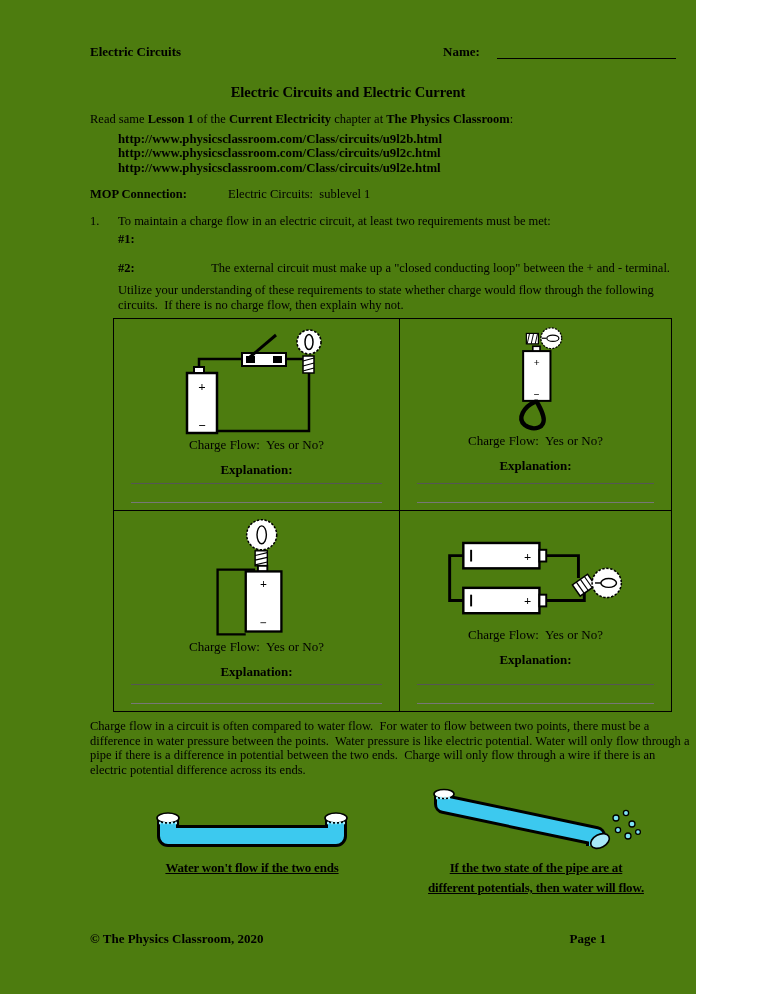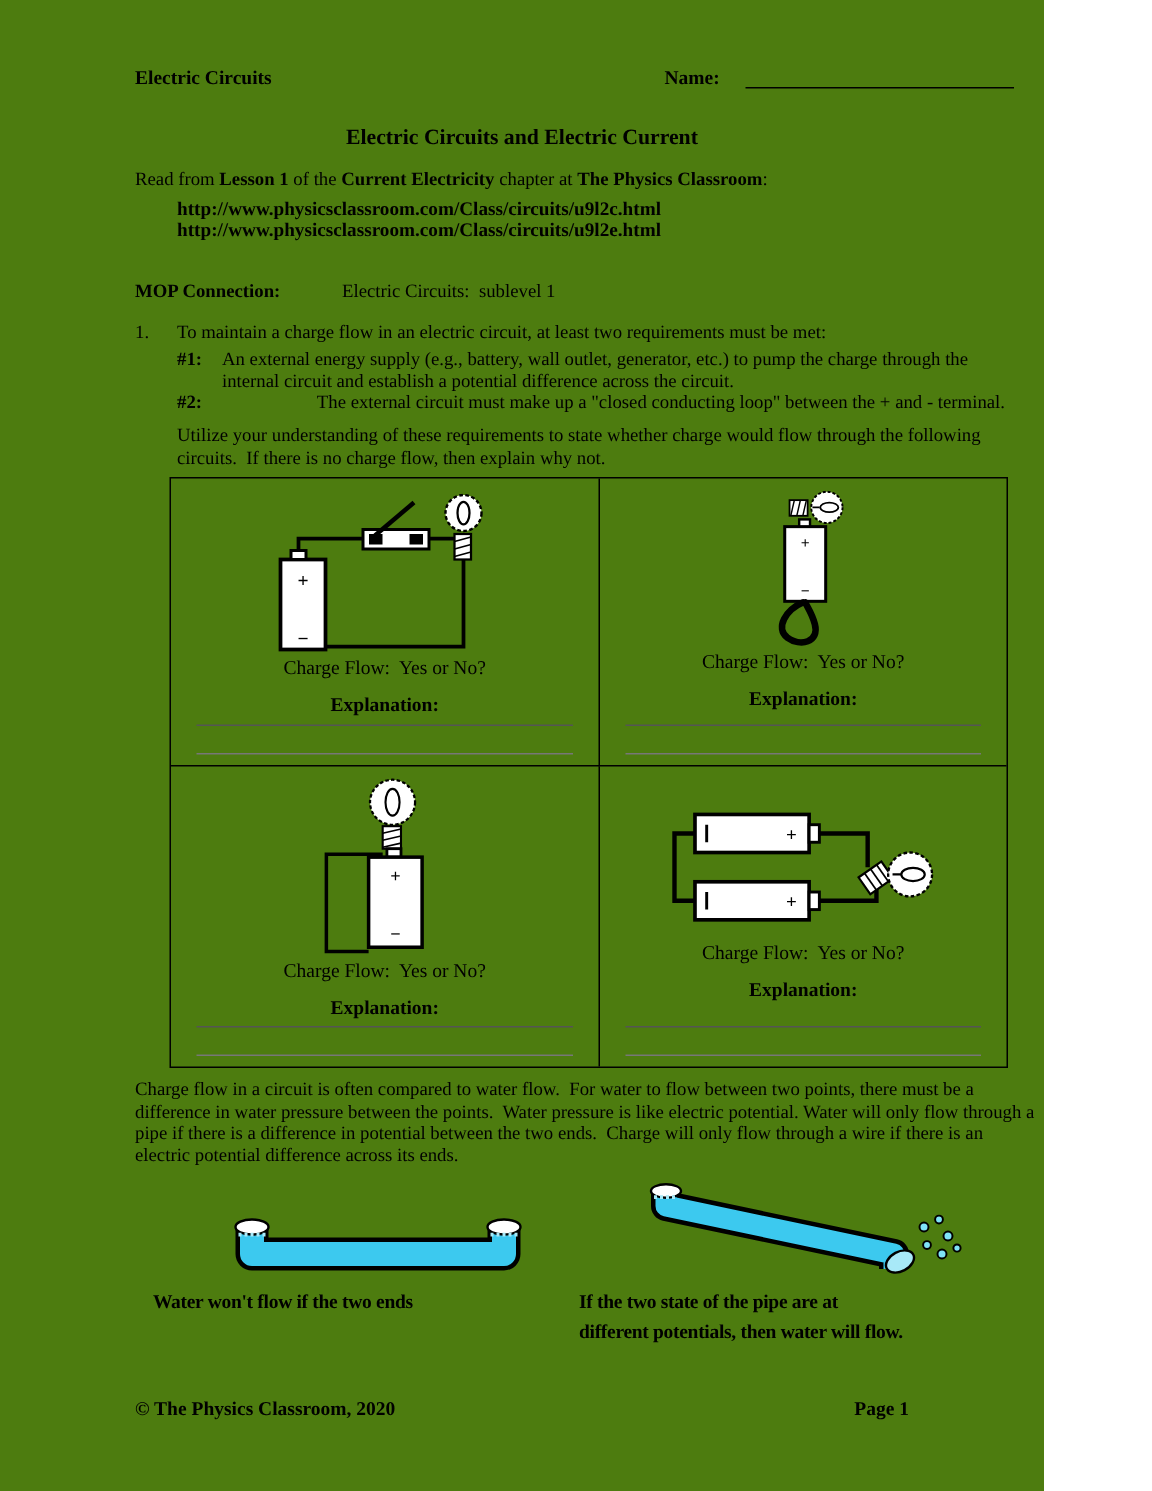--- a/index.html
+++ b/index.html
@@ -18,49 +18,49 @@
   .qcell{display:flex;flex-direction:column;align-items:center;box-sizing:border-box;}
   .qcell.brd-r{border-right:1.6px solid #000;}
   .qcell.brd-b{border-bottom:1.6px solid #000;}
   .cf-label{font-size:13px;font-weight:normal;white-space:pre-wrap;}
   .ex-label{font-size:13px;font-weight:bold;margin-top:9px;}
   .ans{width:calc(100% - 34px);margin-top:auto;margin-bottom:7px;}
   .ans .l1{border-bottom:1px solid #555;height:0;}
   .ans .l2{border-bottom:1px solid #777;height:0;margin-top:18px;}
   svg{display:block;}
   svg text{font-family:"Liberation Serif",serif;font-weight:bold;}
-  .caption{font-size:13px;font-weight:bold;line-height:20px;letter-spacing:-0.2px;}
+  .caption{font-size:13px;font-weight:bold;text-align:center;line-height:20px;letter-spacing:-0.2px;text-decoration:underline;}
   .ftr{font-size:13px;font-weight:bold;}
 </style>
 </head>
 <body>
 
 <div class="page">
 
   <div class="abs hdr" style="left:90px;top:44px;">Electric Circuits</div>
   <div class="abs hdr" style="left:443px;top:44px;">Name:</div>
   <div class="abs fill-line" style="left:497px;top:43px;width:179px;height:15px;"></div>
 
   <div class="abs title" style="top:84px;">Electric Circuits and Electric Current</div>
 
-  <div class="abs txt" style="left:90px;top:112px;width:600px;"><span>Read from </span><span class="b">Lesson 1</span><span> of the </span><span class="b">Current Electricity</span><span> chapter at </span><span class="b">The Physics Classroom</span><span>:</span></div>
+  <div class="abs txt" style="left:90px;top:112px;width:600px;"><span>Read same </span><span class="b">Lesson 1</span><span> of the </span><span class="b">Current Electricity</span><span> chapter at </span><span class="b">The Physics Classroom</span><span>:</span></div>
 
   <div class="abs urls" style="left:118px;top:132px;">
+    <div>http://www.physicsclassroom.com/Class/circuits/u9l2b.html</div>
     <div>http://www.physicsclassroom.com/Class/circuits/u9l2c.html</div>
     <div>http://www.physicsclassroom.com/Class/circuits/u9l2e.html</div>
   </div>
 
   <div class="abs txt b" style="left:90px;top:187px;">MOP Connection:</div>
   <div class="abs txt" style="left:228px;top:187px;">Electric Circuits:  sublevel 1</div>
 
   <div class="abs txt" style="left:90px;top:214px;">1.</div>
   <div class="abs txt" style="left:118px;top:214px;width:562px;">To maintain a charge flow in an electric circuit, at least two requirements must be met:</div>
 
   <div class="abs txt b" style="left:118px;top:232px;">#1:</div>
-  <div class="abs txt" style="left:148px;top:232px;width:528px;">An external energy supply (e.g., battery, wall outlet, generator, etc.) to pump the charge through the internal circuit and establish a potential difference across the circuit.</div>
 
   <div class="abs txt b" style="left:118px;top:261px;">#2:</div>
   <div class="abs txt" style="left:130px;top:261px;width:540px;text-align:right;">The external circuit must make up a "closed conducting loop" between the + and - terminal.</div>
 
   <div class="abs txt" style="left:118px;top:283px;width:566px;">Utilize your understanding of these requirements to state whether charge would flow through the following circuits.  If there is no charge flow, then explain why not.</div>
 
   <div class="abs qtable">
 
     <div class="qcell brd-r brd-b">
       <svg width="150" height="108" viewBox="0 0 150 108" style="margin-top:10px;">

